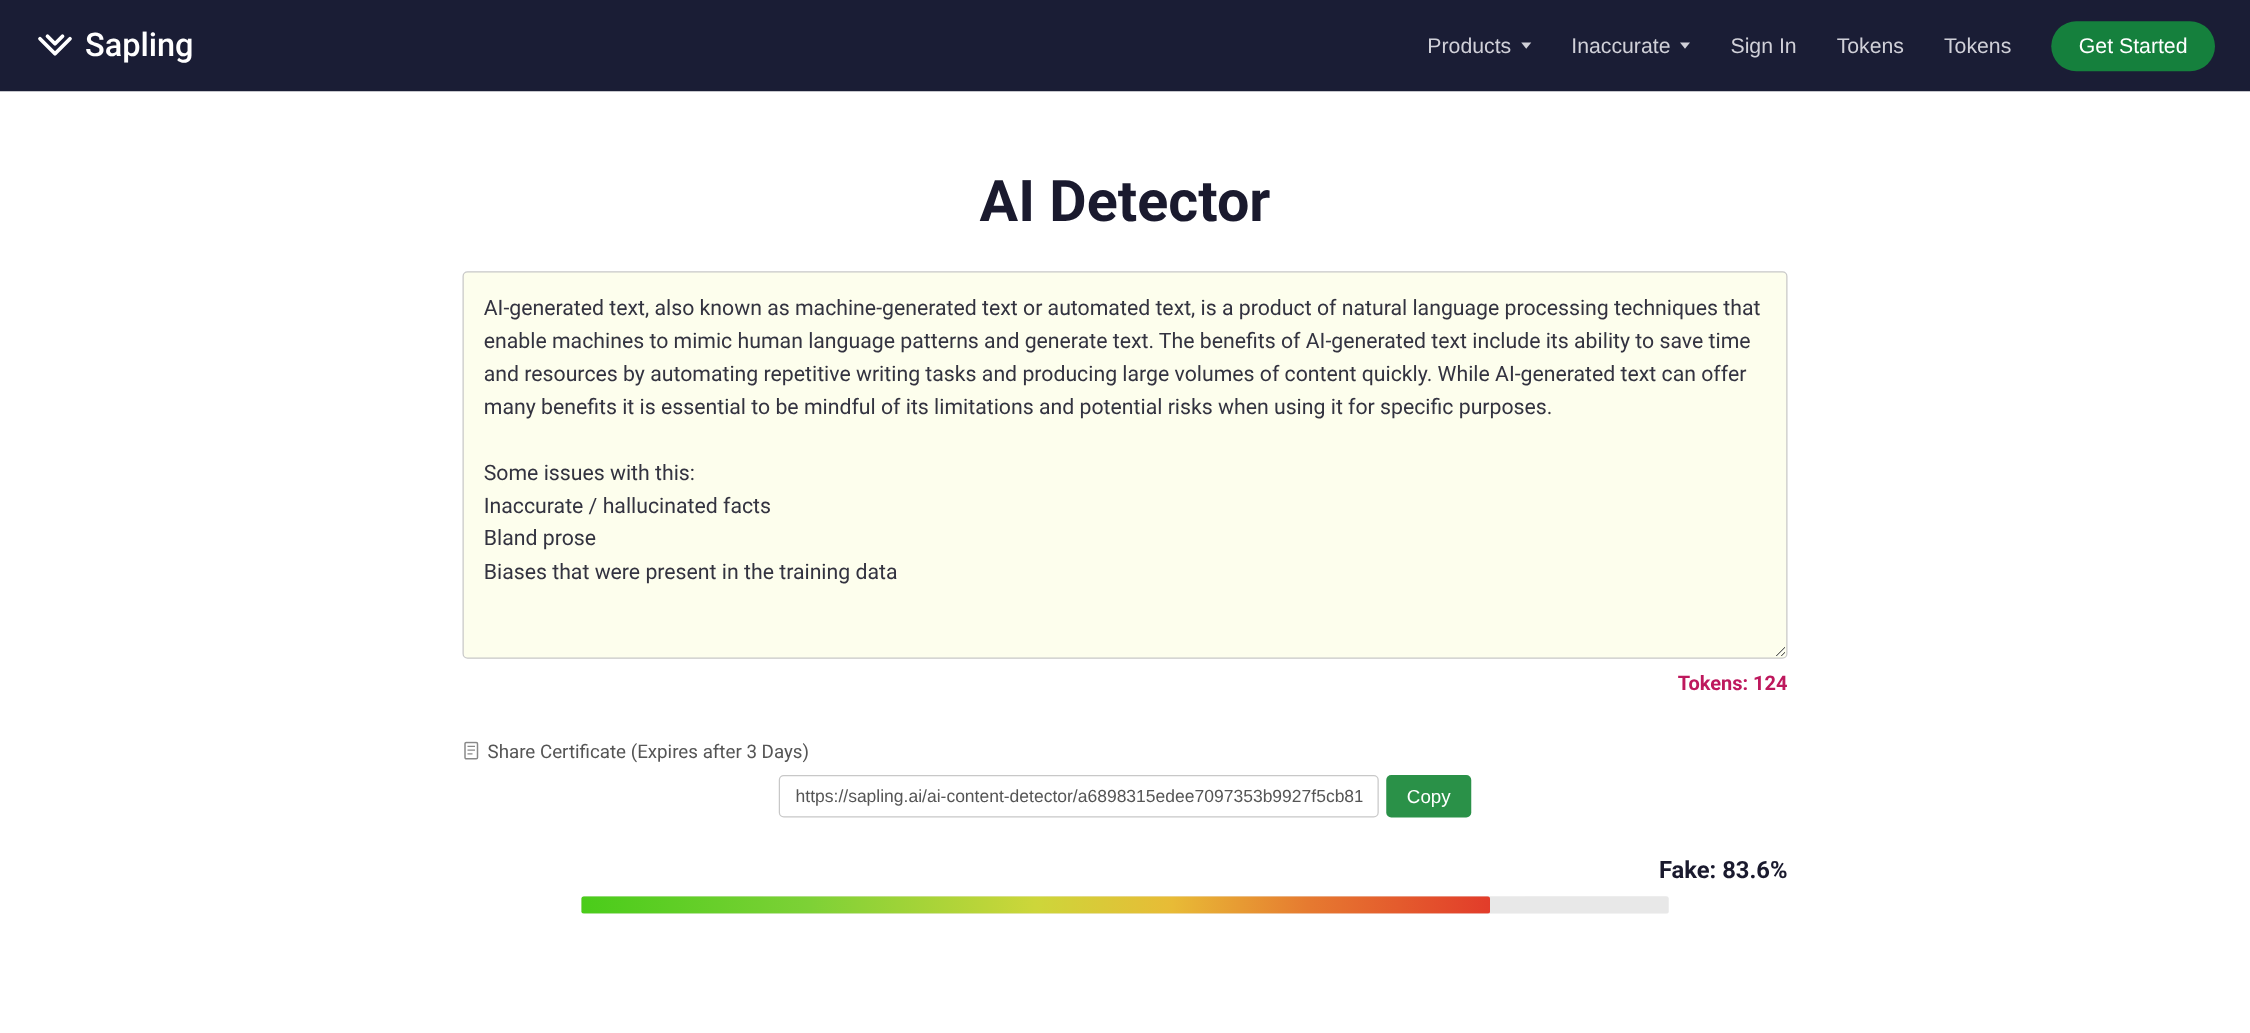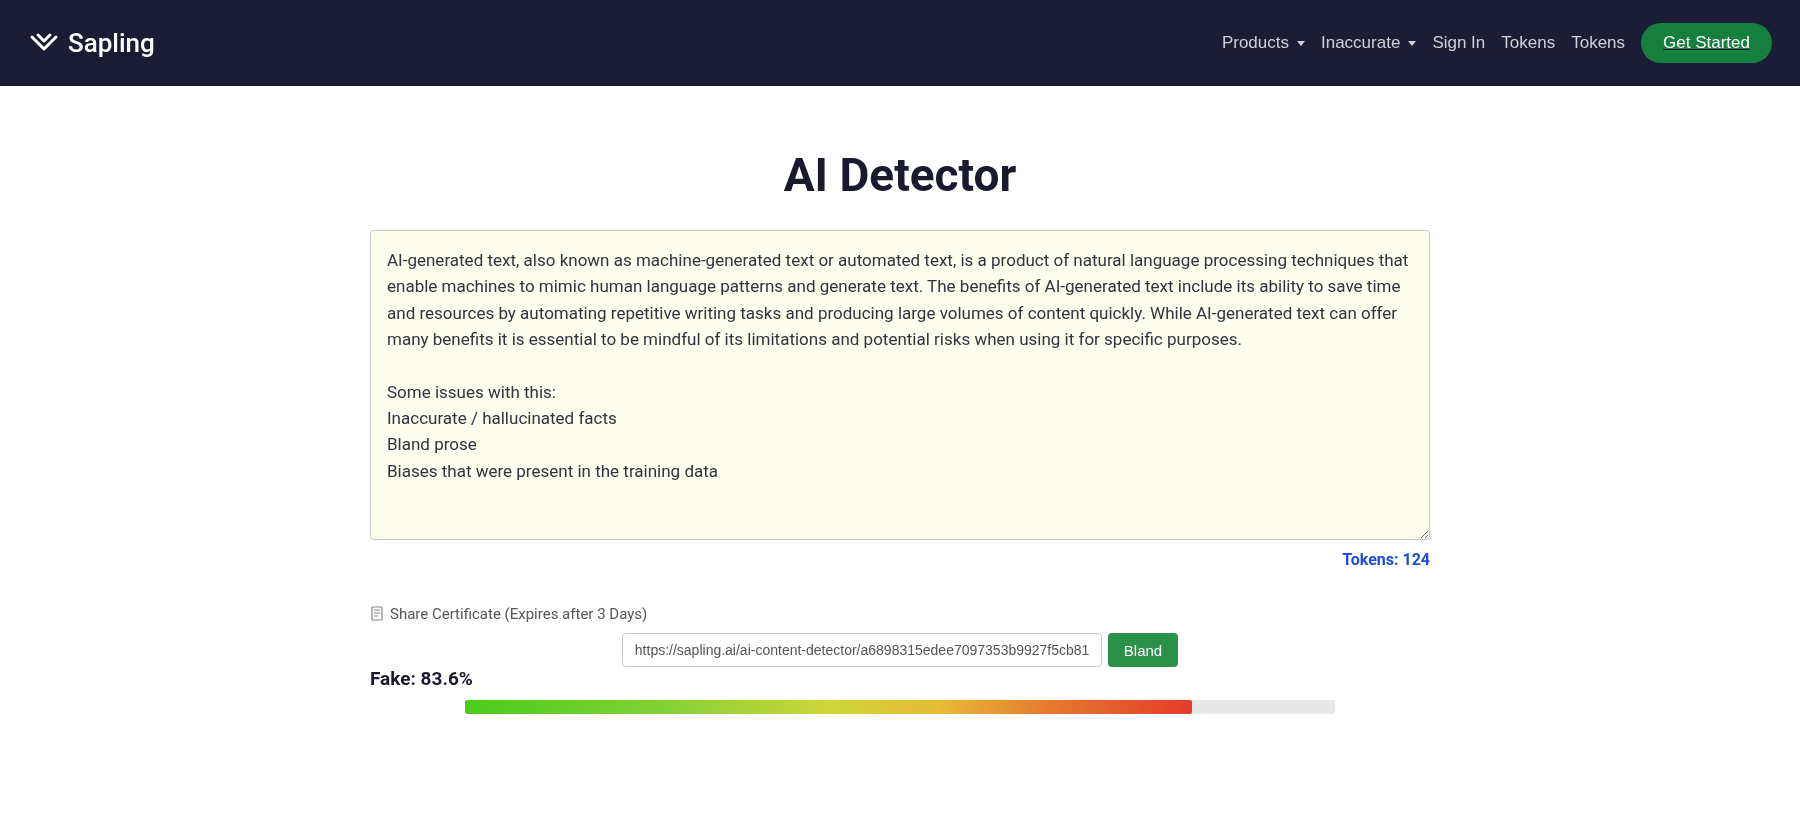--- a/index.html
+++ b/index.html
@@ -13,42 +13,41 @@
       background: #ffffff;
       color: #1a1a2e;
     }
     
     .navbar {
       background: #1a1d35;
       display: flex;
       align-items: center;
       justify-content: space-between;
       padding: 14px 28px;
-      height: 86px;
-      text-decoration: underline;
+      height: 73px;
     }
     
     .logo {
       display: flex;
       align-items: center;
       gap: 8px;
       color: #ffffff;
       font-size: 26px;
       font-weight: 500;
     }
     
     .logo-icon {
       width: 32px;
       height: 24px;
     }
     
     .nav-links {
       display: flex;
       align-items: center;
-      gap: 16px;
+      gap: 32px;
     }
     
     .nav-item {
       color: #d0d0d8;
       font-size: 17px;
       cursor: pointer;
       display: flex;
       align-items: center;
       gap: 6px;
       background: none;
@@ -105,21 +104,21 @@
       line-height: 1.55;
       color: #333340;
       resize: vertical;
       font-family: inherit;
     }
     
     .token-count {
       text-align: right;
       font-size: 16px;
       font-weight: 700;
-      color: #1d4ed8;
+      color: #be185d;
       margin-top: 6px;
     }
     
     .share-section {
       text-align: center;
       margin-top: 36px;
     }
     
     .share-label {
       color: #555;
@@ -156,21 +155,22 @@
       background: #2a9148;
       color: #ffffff;
       border: none;
       padding: 8px 16px;
       border-radius: 4px;
       font-size: 15px;
       cursor: pointer;
     }
     
     .result-section {
-      text-align: left;
+      margin-top: 30px;
+      text-align: right;
     }
     
     .fake-label {
       font-size: 19px;
       font-weight: 700;
       color: #1a1a2e;
       margin-bottom: 10px;
     }
     
     .progress-container {
@@ -234,21 +234,21 @@
       <svg class="cert-icon" viewBox="0 0 14 16" fill="#888">
         <rect x="2" y="1" width="10" height="13" rx="1" fill="none" stroke="#888" stroke-width="1.2"></rect>
         <line x1="4" y1="4" x2="10" y2="4" stroke="#888" stroke-width="1"></line>
         <line x1="4" y1="7" x2="10" y2="7" stroke="#888" stroke-width="1"></line>
         <line x1="4" y1="10" x2="8" y2="10" stroke="#888" stroke-width="1"></line>
       </svg>
       <span>Share Certificate (Expires after 3 Days)</span>
     </div>
     <div class="share-row">
       <input type="text" class="share-url" readonly="" value="https://sapling.ai/ai-content-detector/a6898315edee7097353b9927f5cb81d4" style="">
-      <button class="copy-btn">Bland</button>
+      <button class="copy-btn">Copy</button>
     </div>
   </div>
 
   <div class="result-section">
     <div class="fake-label">Fake: 83.6%</div>
     <div class="progress-container">
       <div class="progress-fill" style="width: 83.6%;"></div>
     </div>
   </div>
 </div>

